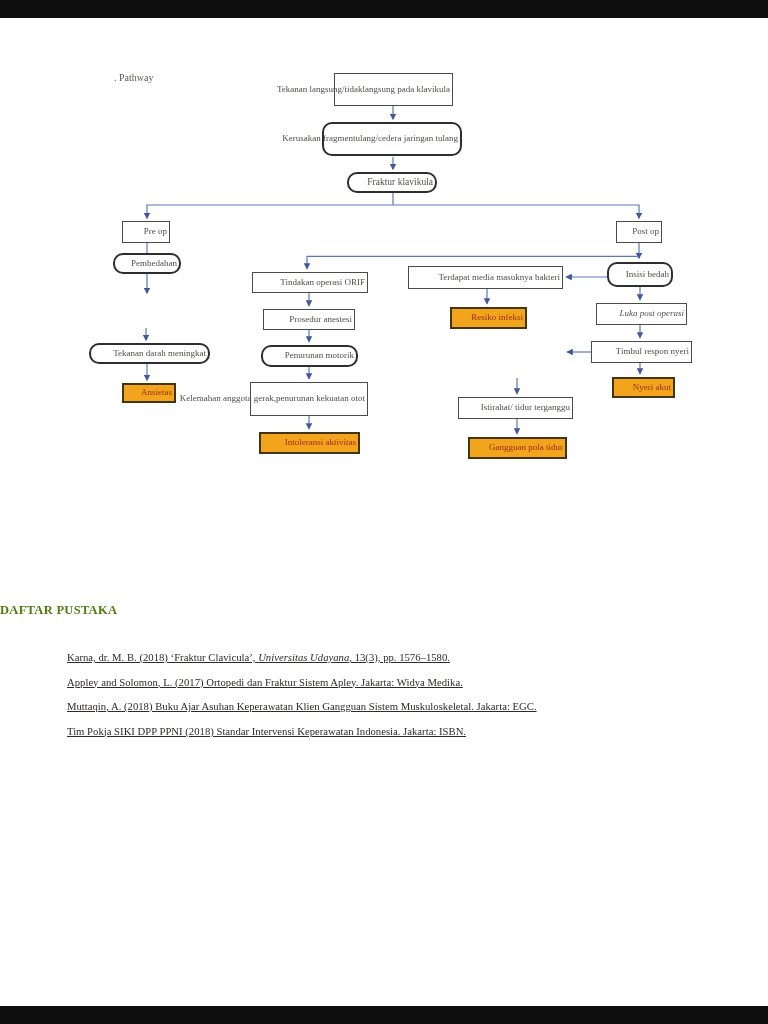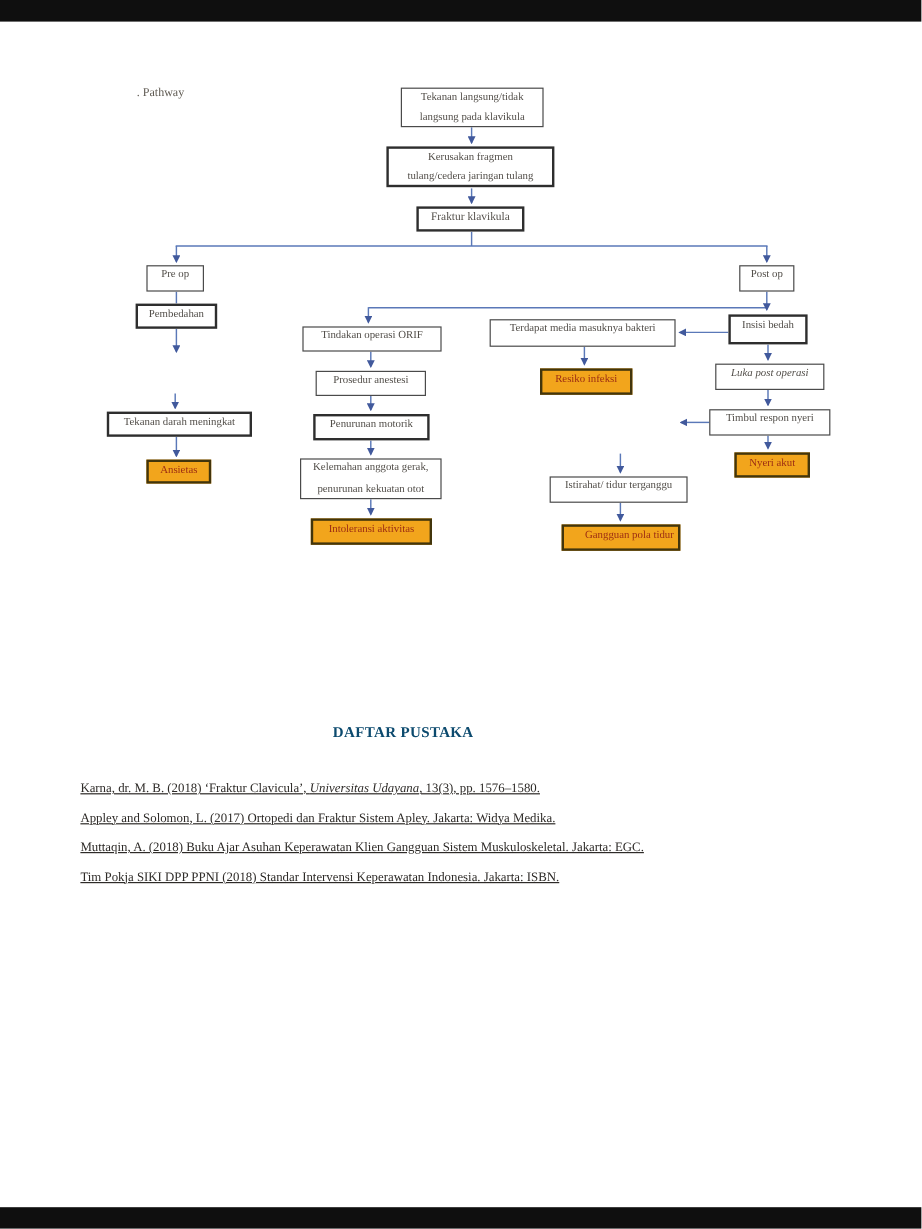--- a/index.html
+++ b/index.html
@@ -4,28 +4,28 @@
 <style>
   html,body{margin:0;padding:0;}
   .screen{position:relative;width:768px;height:1024px;background:#ffffff;overflow:hidden;
           font-family:"Liberation Serif","DejaVu Serif",serif;}
   .bar{position:absolute;left:0;width:768px;height:18px;background:#0f0f0f;}
   .bar.top{top:0;}
   .bar.bottom{bottom:0;}
   .pathway-label{position:absolute;left:82px;top:72px;font-size:10px;color:#5f5a52;margin-left:32px;}
   .flow{position:absolute;left:0;top:0;width:768px;height:500px;}
   .node{position:absolute;box-sizing:border-box;background:#ffffff;border:1.5px solid #4a4a4a;
-        display:flex;flex-direction:column;align-items:center;justify-content:space-between;
+        display:flex;flex-direction:row;align-items:center;justify-content:flex-end;
         text-align:center;font-size:9px;line-height:1.3;color:#524e49;padding:1px 2px;}
-  .node.b2{border-width:2.2px;border-color:#2e2e2e;}
+  .node.b2{border-width:2.2px;border-color:#2e2e2e;border-radius:10px;}
   .node.hl{background:#f2a51c;border:2px solid #42350c;color:#9c2d13;}
   .node span{display:block;white-space:nowrap;}
   .connectors{position:absolute;left:0;top:0;}
-  .daftar-title{position:absolute;left:0;top:603px;width:672px;text-align:center;
-                font-weight:bold;font-size:12.5px;letter-spacing:.3px;color:#0c4a6e;}
+  .daftar-title{position:absolute;left:0;top:603px;width:672px;text-align:left;
+                font-weight:bold;font-size:12.5px;letter-spacing:.3px;color:#4d7c0f;}
   .refs{position:absolute;left:67px;top:651px;right:36px;}
   .refs p{margin:0 0 12px 0;font-size:10.7px;line-height:12.5px;color:#2e2b28;text-decoration:underline;}
   .refs .it{font-style:italic;}
 </style>
 </head>
 <body>
 
 <div class="screen">
   <div class="bar top"></div>
   <div class="bar bottom"></div>

